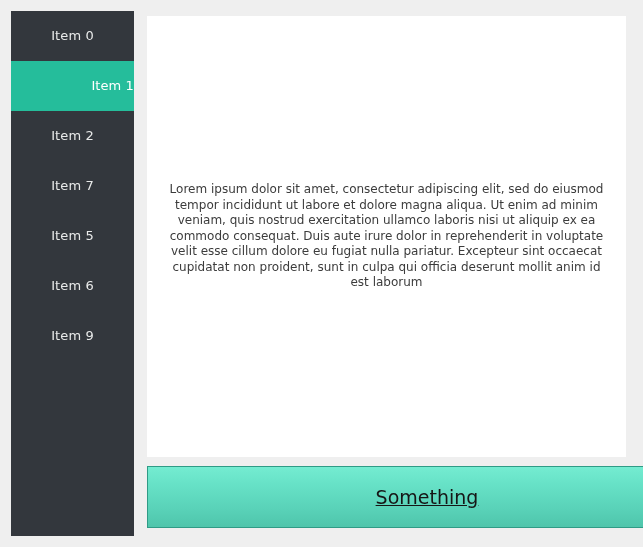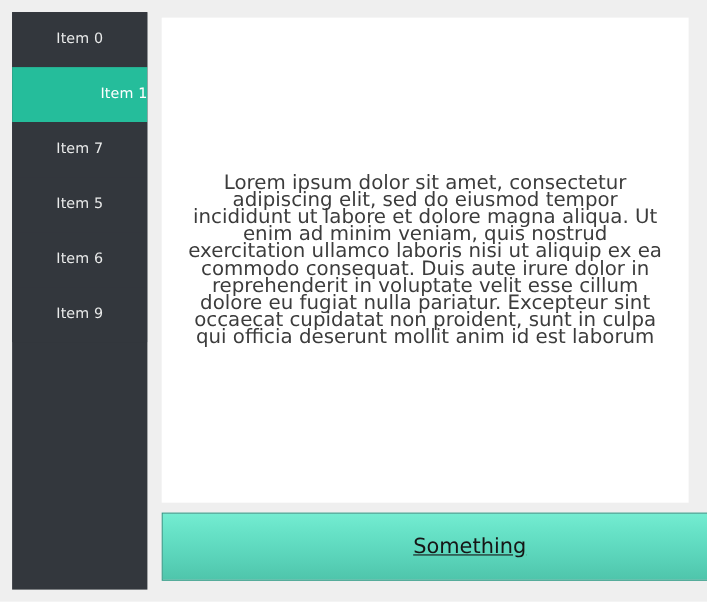--- a/index.html
+++ b/index.html
@@ -56,21 +56,21 @@
     background: #ffffff;
     display: flex;
     align-items: center;
     justify-content: center;
   }
   #lorem-text {
     width: 441px;
     margin: 0;
     padding: 0 4px;
     text-align: center;
-    font-size: 18px;
+    font-size: 12px;
     line-height: 15.6px;
     color: #3c3c3c;
     font-family: "DejaVu Sans", sans-serif;
   }
 
   
   #action-button {
     position: absolute;
     left: 147px;
     top: 466px;
@@ -91,20 +91,21 @@
   }
 </style>
 </head>
 <body>
 
 <div id="app">
 
   <nav id="sidebar">
     <div class="sidebar-item"><span>Item 0</span></div>
     <div class="sidebar-item selected"><span>Item 1</span></div>
+    <div class="sidebar-item"><span>Item 2</span></div>
     <div class="sidebar-item"><span>Item 7</span></div>
     <div class="sidebar-item"><span>Item 5</span></div>
     <div class="sidebar-item"><span>Item 6</span></div>
     <div class="sidebar-item"><span>Item 9</span></div>
   </nav>
 
   <main id="content-panel">
     <p id="lorem-text">Lorem ipsum dolor sit amet, consectetur adipiscing elit, sed do eiusmod tempor incididunt ut labore et dolore magna aliqua. Ut enim ad minim veniam, quis nostrud exercitation ullamco laboris nisi ut aliquip ex ea commodo consequat. Duis aute irure dolor in reprehenderit in voluptate velit esse cillum dolore eu fugiat nulla pariatur. Excepteur sint occaecat cupidatat non proident, sunt in culpa qui officia deserunt mollit anim id est laborum</p>
   </main>
 

